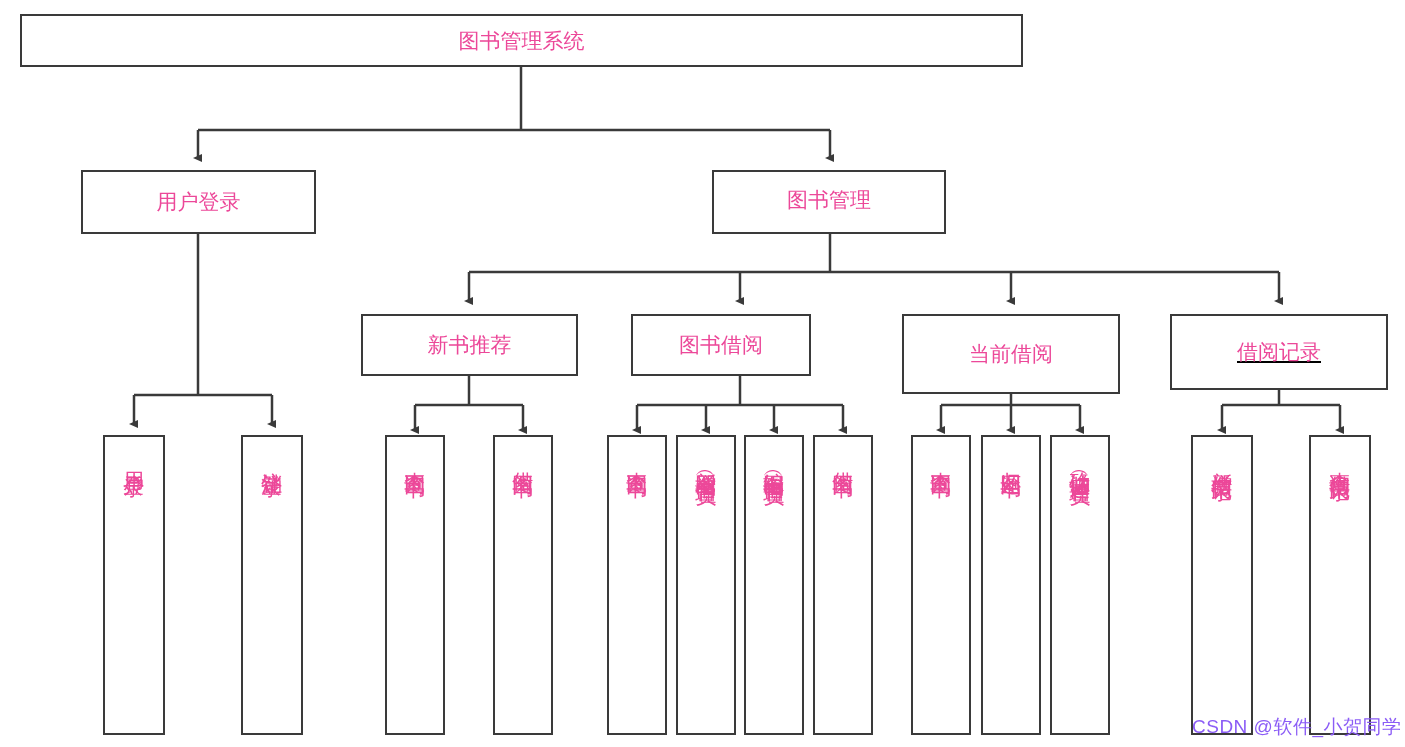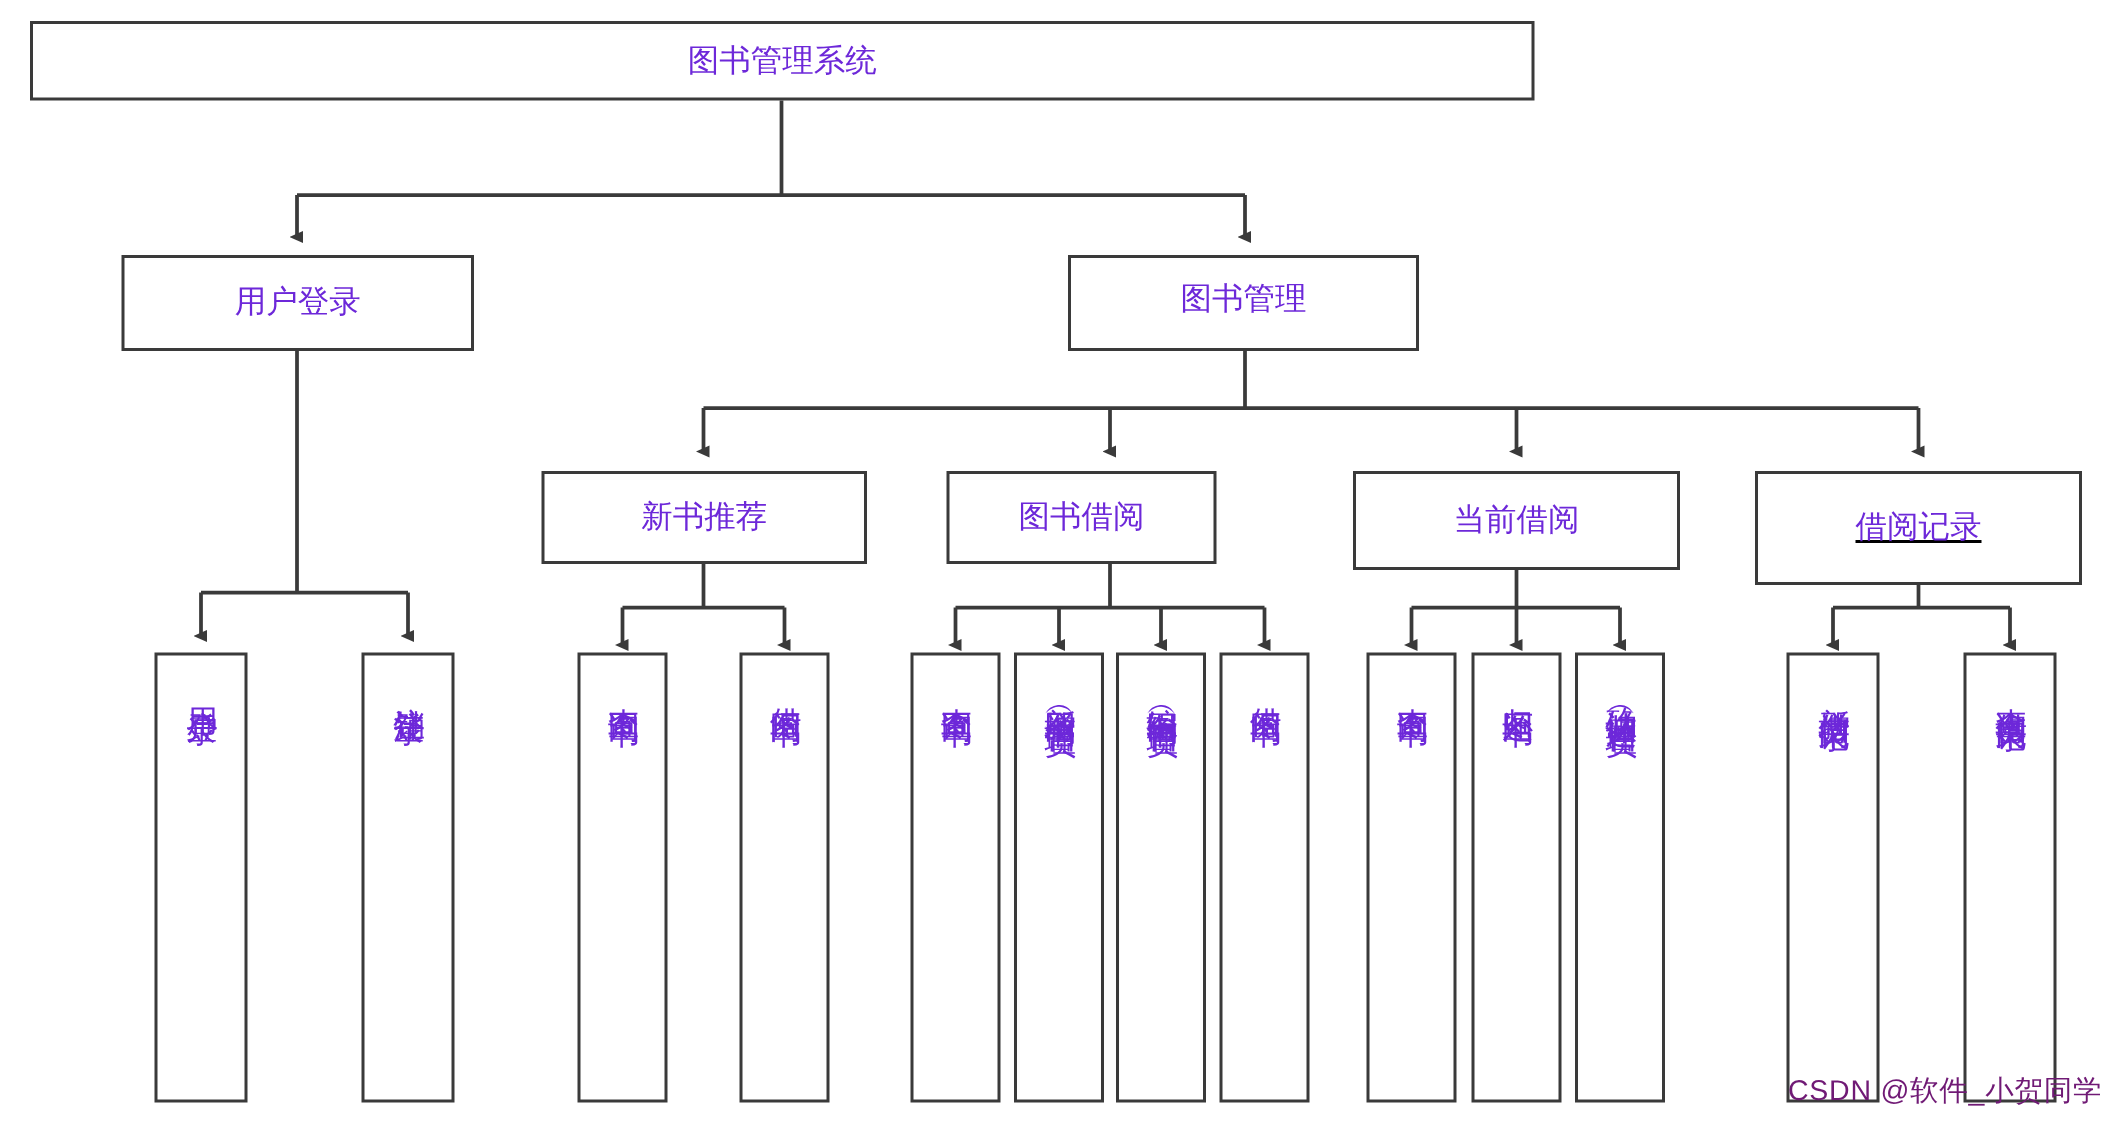--- a/index.html
+++ b/index.html
@@ -29,21 +29,21 @@
     position: absolute;
     box-sizing: border-box;
     background: #ffffff;
     border: 2px solid #3a3a3a;
     display: flex;
     align-items: center;
     justify-content: center;
     z-index: 2;
   }
   .node .label {
-    color: #6d28d9;
+    color: #ec4899;
     line-height: 1.12;
     text-align: center;
     white-space: pre-line;
   }
   .node.horiz .label {
     font-size: 21px;
   }
   .node.vert {
     align-items: flex-start;
     padding-top: 18px;
@@ -53,21 +53,21 @@
     text-orientation: upright;
     font-size: 21px;
     letter-spacing: 2px;
     margin: 0 auto;
   }
   .node.vert.tall .label {
     padding-top: 0;
   }
   .watermark {
     position: absolute;
-    color: #701a75;
+    color: #8b5cf6;
     font-size: 19px;
     letter-spacing: 0.5px;
     z-index: 5;
     white-space: nowrap;
   }
 </style>
 </head>
 <body>
 
 <div id="canvas">
@@ -132,21 +132,21 @@
   <div class="node horiz" style="left:712px; top:170px; width:234px; height:64px;font-family:Liberation Mono, monospace;">
     <span class="label">图书管理</span>
   </div>
 
   <div class="node horiz" style="left:361px; top:314px; width:217px; height:62px;justify-content:center;">
     <span class="label">新书推荐</span>
   </div>
   <div class="node horiz" style="left:631px; top:314px; width:180px; height:62px;">
     <span class="label">图书借阅</span>
   </div>
-  <div class="node horiz" style="left:902px; top:314px; width:218px; height:66px;">
+  <div class="node horiz" style="left:902px; top:314px; width:218px; height:80px;">
     <span class="label">当前借阅</span>
   </div>
   <div class="node horiz" style="left:1170px; top:314px; width:218px; height:76px;text-decoration:underline;">
     <span class="label">借阅记录</span>
   </div>
 
   <div class="node vert" style="left:103px; top:435px; width:62px; height:300px;">
     <span class="label">用户登录</span>
   </div>
   <div class="node vert" style="left:241px; top:435px; width:62px; height:300px;">

